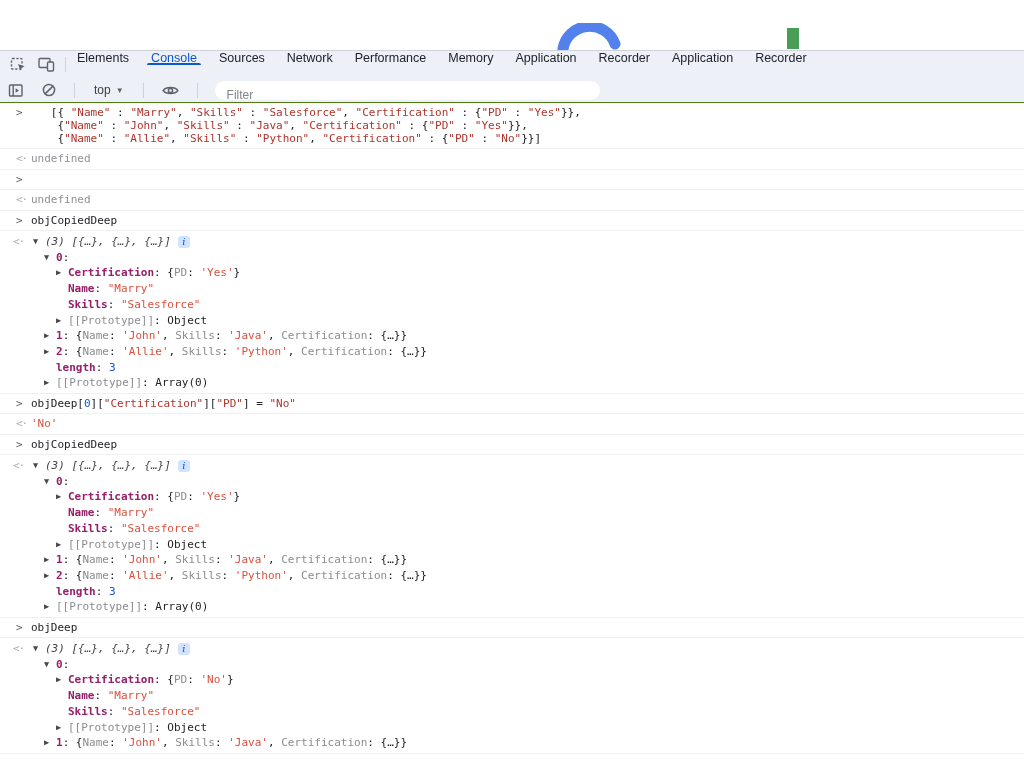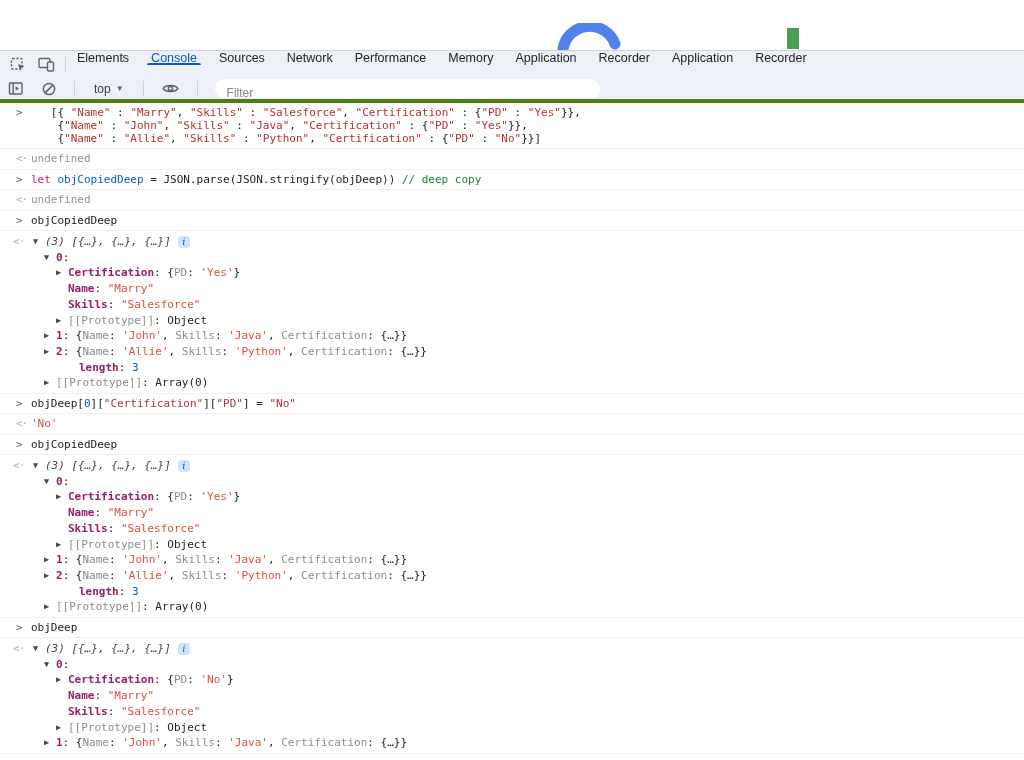--- a/index.html
+++ b/index.html
@@ -25,21 +25,21 @@
     display:flex; align-items:center; padding:0 11px; font-size:12.5px;
     color:#20242a; position:relative; cursor:pointer; white-space:nowrap;
   }
   .tab.active { color:#0b57d0; }
   .tab.active::after {
     content:""; position:absolute; left:7px; right:7px; bottom:0; height:2.5px;
     background:#0b57d0; border-radius:2px 2px 0 0;
   }
   .console-toolbar {
     display:flex; align-items:center; height:25px; background:#edf1f7;
-    border-bottom:4px solid #4d7c0f; padding:0 8px; gap:17px;
+    border-bottom:1px solid #4d7c0f; padding:0 8px; gap:17px;
     font-size:12px; color:#3c4043;
   }
   .ctx-select { display:flex; align-items:center; gap:5px; cursor:pointer; padding:0 2px; }
   .caret { font-size:8px; color:#5f6368; }
   .filter-box {
     display:flex; align-items:center; gap:6px; background:#ffffff;
     border-radius:12px; height:19px; padding:0 10px; width:385px;flex-direction:column;
   }
   .filter-box input {
     border:none; outline:none; background:transparent; font-size:12px;
@@ -60,21 +60,21 @@
   }
   .entry.input .gutter { color:#5b6066; }
   .entry.result .gutter { color:#a9adb3; letter-spacing:-1px; }
   .ebody { flex:1 1 auto; }
   .cline { line-height:13px; white-space:pre; }
   .entry.result .cline { line-height:14px; }
 
   .trow { line-height:15.7px; white-space:pre; position:relative; padding-left:44px; }
   .trow.hdr { padding-left:33px; }
   .trow.lvl2 { padding-left:56px; }
-  .trow.notw { padding-left:79px; }
+  .trow.notw { padding-left:56px; }
   .trow.lvl2.notw { padding-left:68px; }
   .hdr-arrow { position:absolute; left:13px; color:#a9adb3; letter-spacing:-1px; }
   .twisty {
     display:inline-block; width:12px; font-size:8.5px; color:#45474a;
     cursor:pointer; vertical-align:1px;
   }
   .info-badge {
     display:inline-block; width:12px; height:12px; line-height:12px; text-align:center;
     background:#d3e3fd; color:#0b57d0; border-radius:3px; margin-left:7px;
     font-family:"DejaVu Serif", serif; font-style:italic; font-size:10px;
@@ -206,23 +206,20 @@
         </div>
       </div>
       <div class="entry result">
         <span class="gutter">&lt;·</span>
         <div class="ebody">
           <div class="cline"><span class="tk-mut">undefined</span></div>
         </div>
       </div>
       <div class="entry input">
         <span class="gutter">&gt;</span>
-        <div class="ebody">
-          <div class="cline"><span class="tk-kw">let</span><span class="tk-pln"> </span><span class="tk-vr">objCopiedDeep</span><span class="tk-pln"> = JSON.parse(JSON.stringify(objDeep)) </span><span class="tk-com">// deep copy</span></div>
-        </div>
       </div>
       <div class="entry result">
         <span class="gutter">&lt;·</span>
         <div class="ebody">
           <div class="cline"><span class="tk-mut">undefined</span></div>
         </div>
       </div>
       <div class="entry input">
         <span class="gutter">&gt;</span>
         <div class="ebody">

